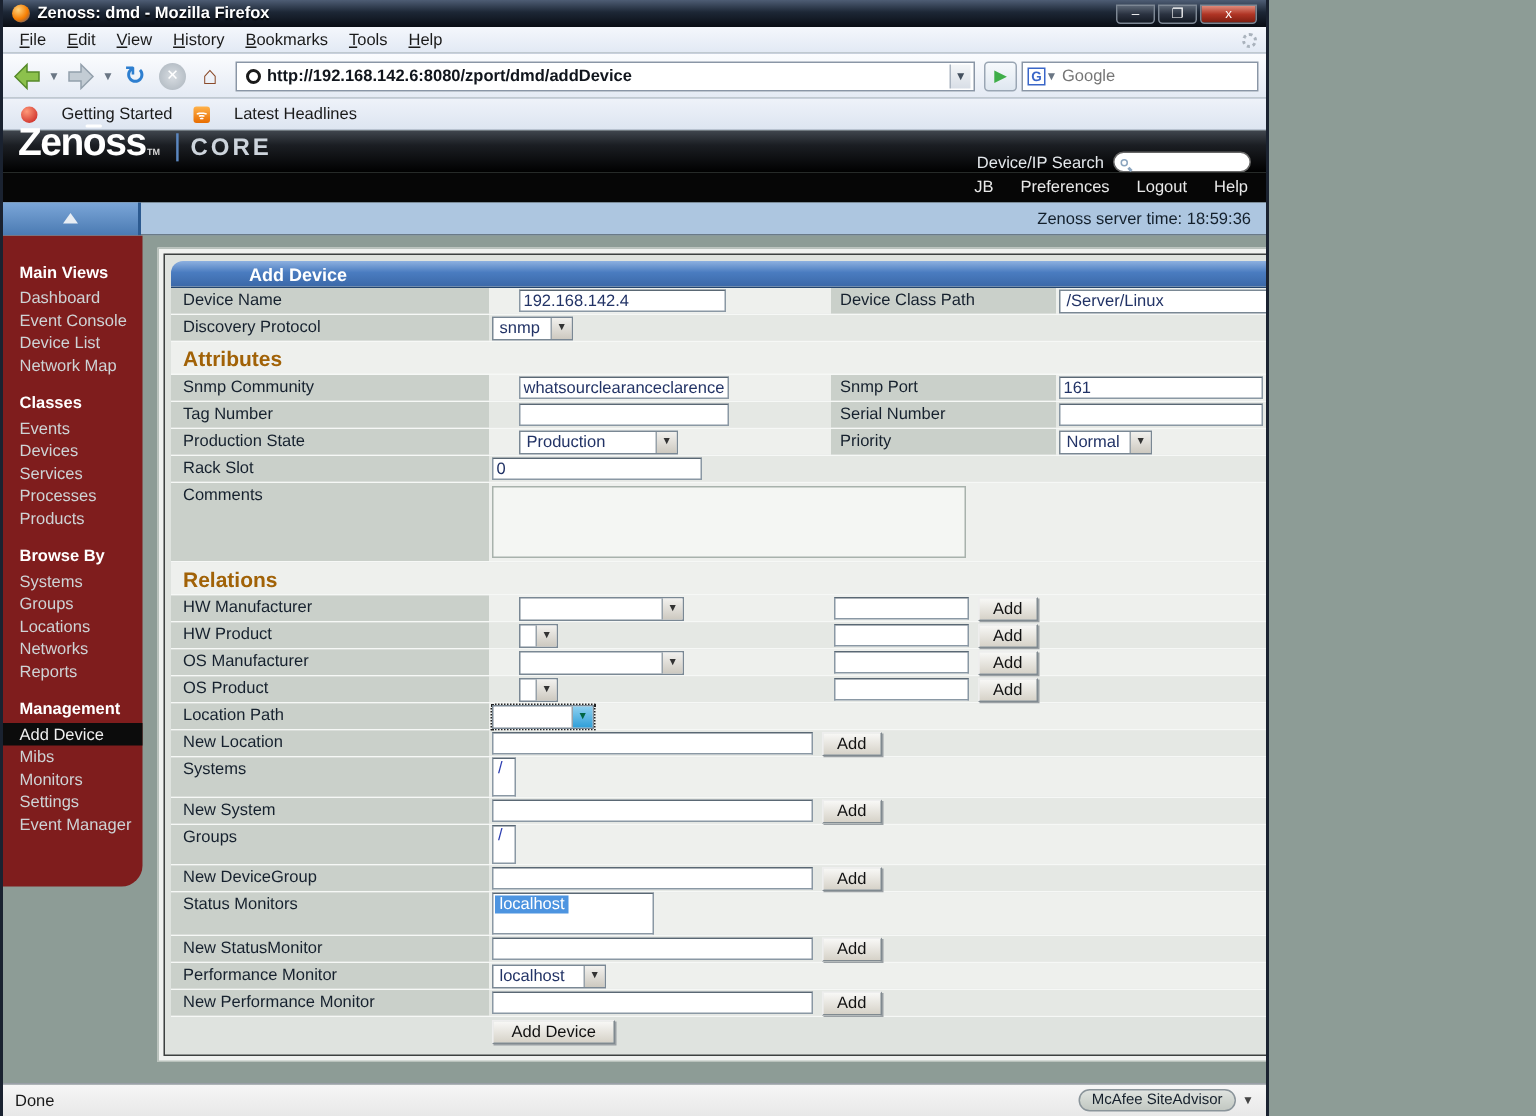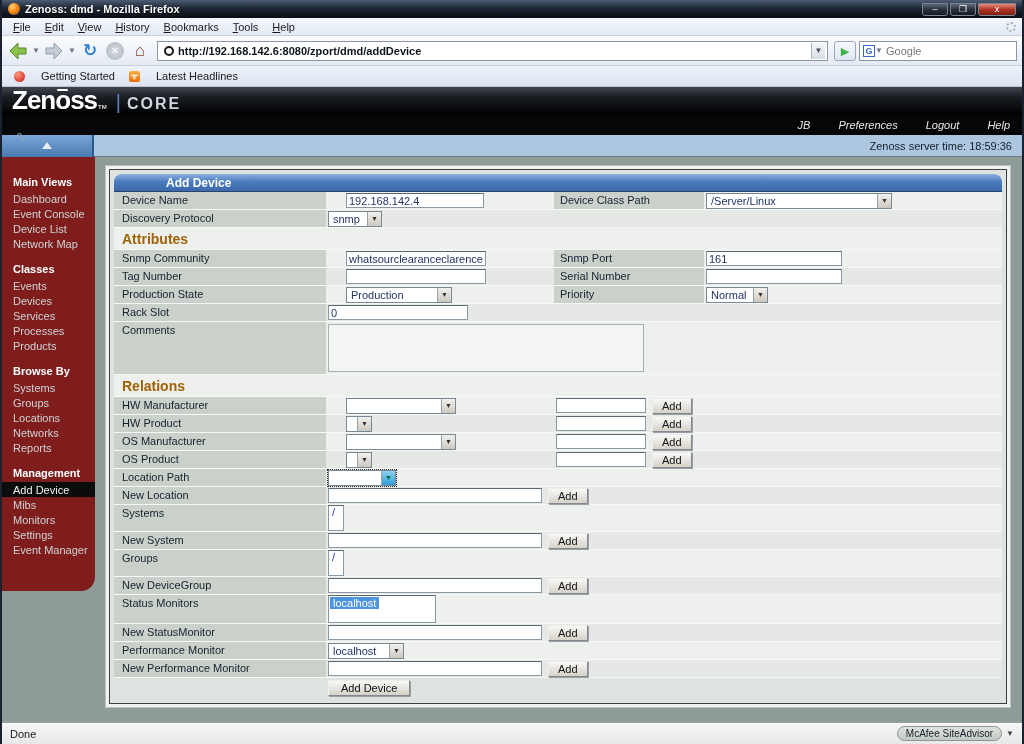--- a/index.html
+++ b/index.html
@@ -1,17 +1,17 @@
 <!DOCTYPE html>
 <html><head>
 <meta charset="utf-8">
 <style>
   * { margin:0; padding:0; box-sizing:border-box; font-family:"Liberation Sans","DejaVu Sans",sans-serif; }
   html,body { width:1024px; height:744px; overflow:hidden; background:#8d9c96; }
-  .win { width:1024px; height:744px; display:flex; flex-direction:column; border-left:2px solid #1a2230; border-right:2px solid #1a2230; }
+  .win { width:846px; height:744px; display:flex; flex-direction:column; border-left:2px solid #1a2230; border-right:2px solid #1a2230; }
 
   
   .titlebar { height:18px; background:linear-gradient(#4e5d74,#1d2736 45%,#090d14); display:flex; align-items:center; padding:0 6px; color:#fff; font-size:11px; }
   .fx-icon { width:12px; height:12px; border-radius:50%; background:radial-gradient(circle at 35% 30%,#ffd27a,#f57c00 55%,#1e4ea0); margin-right:5px; flex:none; }
   .title-text { flex:1; text-shadow:0 1px 1px #000; font-weight:bold; }
   .winbtns { display:flex; gap:2px; }
   .wbtn { width:26px; height:13px; border:1px solid #7d8794; border-radius:0 0 3px 3px; background:linear-gradient(#5b6675,#2a3240 50%,#141a24); color:#fff; font-size:9px; line-height:11px; text-align:center; }
   .wbtn.close { width:38px; background:linear-gradient(#e08a7a,#b03525 50%,#7d1d10); }
 
   .menubar { height:18px; background:linear-gradient(#f4f7fc,#e2e9f4); display:flex; align-items:center; padding:0 4px; font-size:11px; color:#1a1a1a; border-bottom:1px solid #c8d0dc; position:relative; }
@@ -33,34 +33,34 @@
   .searchbox { width:158px; height:20px; background:#fff; border:1px solid #8a96a6; display:flex; align-items:center; padding:0 3px; flex:none; }
   .g-ico { width:12px; height:12px; border:1px solid #3a66c8; font-size:9px; font-weight:bold; color:#3a66c8; text-align:center; line-height:11px; flex:none; }
   .searchtext { flex:1; border:none; outline:none; font-size:11px; color:#9aa2ac; padding:0 3px; background:transparent; }
 
   .bookbar { height:21px; background:linear-gradient(#eef2f9,#dde5f1); display:flex; align-items:center; padding:0 8px; gap:6px; font-size:11px; color:#1a1a1a; border-bottom:1px solid #b8c2d0; }
   .bm { display:flex; align-items:center; gap:16px; padding:0 4px; }
   .gs-ico { width:11px; height:11px; border-radius:50%; background:radial-gradient(circle at 35% 30%,#ff9a7a,#c41818); flex:none; }
   .rss-ico { width:11px; height:11px; border-radius:2px; background:linear-gradient(#ffb24a,#e86c00); color:#fff; font-size:8px; font-weight:bold; text-align:center; line-height:11px; flex:none; }
 
   
-  .zheader { height:28px; background:linear-gradient(#40464e,#1b1e23 35%,#000); display:flex; align-items:flex-start; padding:0 10px;flex-direction:column; }
+  .zheader { height:28px; background:linear-gradient(#40464e,#1b1e23 35%,#000); display:flex; align-items:flex-end; padding:0 10px; }
   .logo { color:#fff; font-size:26px; font-weight:bold; letter-spacing:-1px; line-height:26px; display:flex; align-items:baseline; }
   .logo .o-mac { position:relative; }
   .logo .o-mac::before { content:""; position:absolute; left:2px; right:2px; top:2px; height:2px; background:#fff; border-radius:2px; }
   .logo sup { font-size:6px; letter-spacing:0; margin-left:1px; color:#d8d8d8; }
   .logo-sep { color:#5b87c0; font-size:20px; font-weight:normal; margin:0 7px 0 9px; }
   .logo-core { color:#cdd4dc; font-size:16px; letter-spacing:2px; font-weight:bold; }
   .z-spacer { flex:1; }
   .dev-search-label { color:#e4e8ec; font-size:11px; margin-right:6px; }
   .dev-search { width:92px; height:14px; border-radius:8px; background:#fff; border:1px solid #666; display:flex; align-items:center; padding:0 4px; }
   .mag2 { width:5px; height:5px; border:1.5px solid #8aa4be; border-radius:50%; position:relative; flex:none; }
   .mag2::after { content:""; position:absolute; width:3px; height:1.5px; background:#8aa4be; transform:rotate(45deg); left:4px; top:5px; }
 
-  .userbar { height:20px; background:#060606; display:flex; align-items:center; justify-content:flex-end; gap:28px; padding:0 12px; color:#e8e8e8; font-size:11px;font-style:italic; }
+  .userbar { height:20px; background:#060606; display:flex; align-items:center; justify-content:flex-end; gap:18px; padding:0 12px; color:#e8e8e8; font-size:11px; }
   .userbar span { display:inline-block; }
 
   .timebar { height:22px; background:#adc6e0; display:flex; align-items:center; border-bottom:1px solid #6a7a88; }
   .collapse-tab { width:92px; height:22px; background:linear-gradient(#7ba6d8,#4a7ab2); border-right:2px solid #2c5a90; display:flex; align-items:center; justify-content:center; flex:none; }
   .up-arrow { width:0; height:0; border-left:5px solid transparent; border-right:5px solid transparent; border-bottom:7px solid #e8eef4; }
   .server-time { flex:1; text-align:right; padding-right:10px; font-size:11px; color:#14202c; }
 
   
   .content { flex:1; position:relative; background:#8d9c96; overflow:hidden; }
   .sidebar { position:absolute; left:0; top:0; width:93px; height:434px; background:#7f1d1d; border-radius:0 0 14px 0; padding-top:16px; color:#d2d6d8; font-size:11px; }

